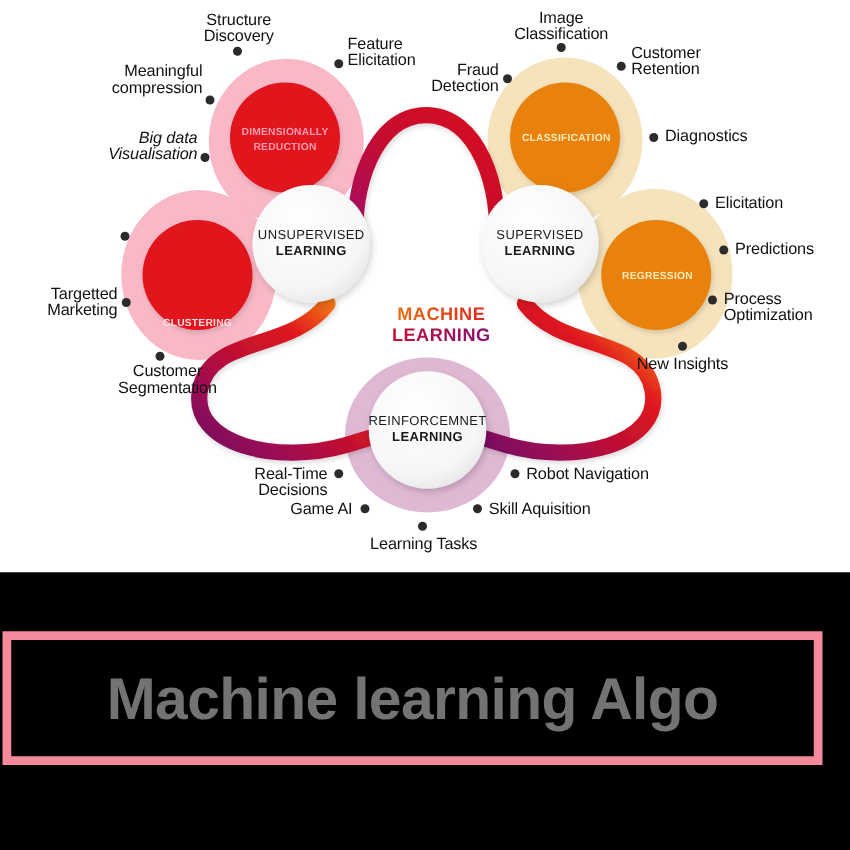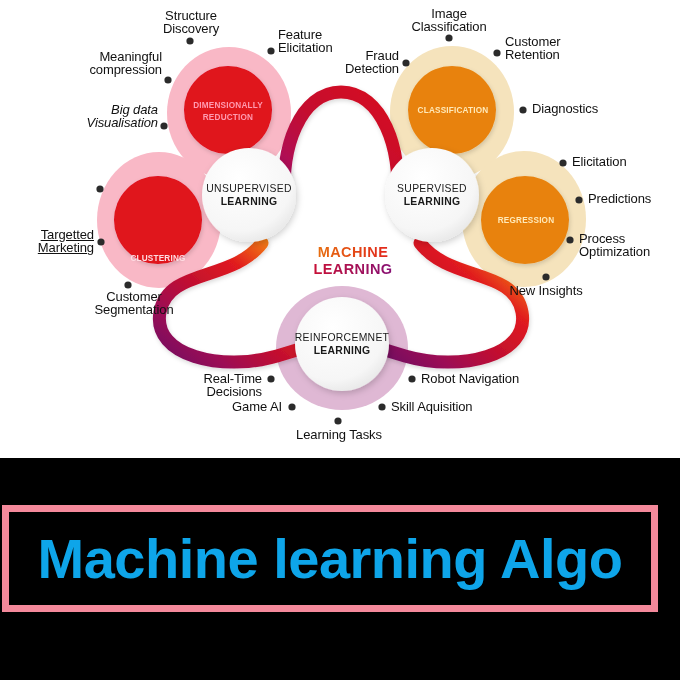--- a/index.html
+++ b/index.html
@@ -90,22 +90,22 @@
     background:#000000;
   }
   #titlebox{
     position:absolute;left:2px;top:47px;width:656px;height:107px;
     border:7px solid #f4899b;
     box-sizing:border-box;
     background:#000000;
     display:flex;align-items:center;justify-content:center;
   }
   #titletext{
-    color:#0ea5e9;
-    font-size:56px;
+    color:#737373;
+    font-size:47px;
     font-weight:bold;
     letter-spacing:-0.5px;
     font-family:"Liberation Sans", sans-serif;
     white-space:nowrap;
   }
 </style>
 </head>
 <body>
 
 <div id="root">
@@ -243,21 +243,21 @@
     <div class="lbl l" style="left:278px;top:28px;width:80px;">Feature
 Elicitation</div>
 
     <div class="lbl r" style="left:76px;top:50px;width:86px;">Meaningful
 compression</div>
 
     <div class="lbl r" style="left:72px;top:103px;width:86px;font-style:italic;">Big data
 Visualisation</div>
 
 
-    <div class="lbl r" style="left:10px;top:228px;width:84px;text-decoration:underline;">Targetted
+    <div class="lbl r" style="left:10px;top:228px;width:84px;">Targetted
 Marketing</div>
 
     <div class="lbl c" style="left:87px;top:290px;width:94px;">Customer
 Segmentation</div>
 
     <div class="lbl r" style="left:319px;top:49px;width:80px;">Fraud
 Detection</div>
 
     <div class="lbl c" style="left:406px;top:7px;width:86px;">Image
 Classification</div>

